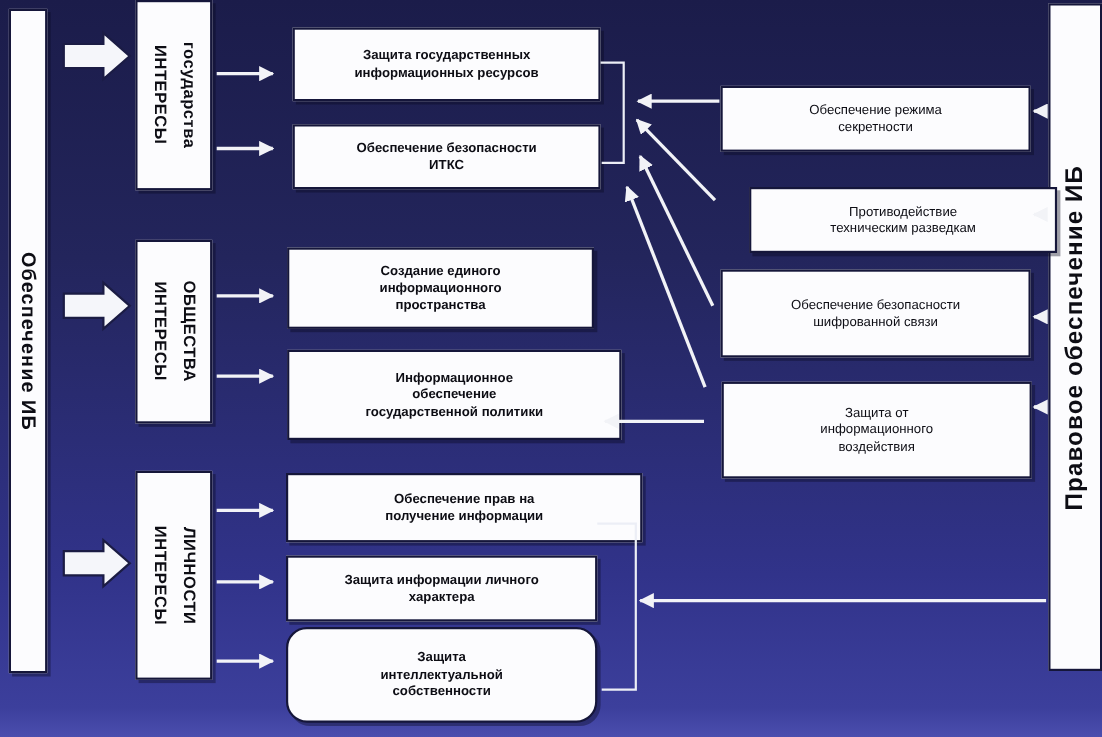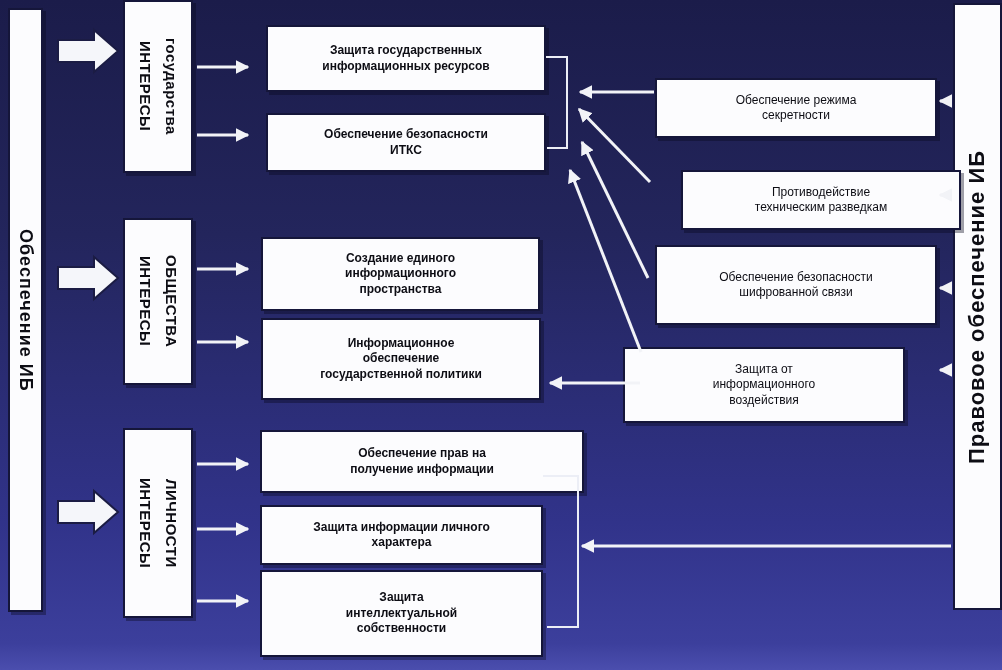--- a/index.html
+++ b/index.html
@@ -29,30 +29,30 @@
   }
   
   .glabel{font-size:15px;font-weight:bold;letter-spacing:.5px;
     writing-mode:vertical-lr;text-orientation:sideways;line-height:1.75;}
   .g1{left:123px;top:0;width:70px;height:173px;}
   .g2{left:123px;top:218px;width:70px;height:167px;}
   .g3{left:123px;top:428px;width:70px;height:190px;}
   
   .bxA{left:266px;top:25px;width:280px;height:67px;}
   .bxB{left:266px;top:113px;width:280px;height:59px;}
-  .bxC{left:261px;top:237px;width:279px;height:74px;}
-  .bxD{left:261px;top:318px;width:280px;height:82px;}
+  .bxC{left:261px;top:225px;width:279px;height:74px;}
+  .bxD{left:261px;top:318px;width:304px;height:82px;}
   .bxE{left:260px;top:430px;width:324px;height:63px;}
   .bxF{left:260px;top:505px;width:283px;height:60px;font-weight:bold;}
-  .bxG{left:260px;top:570px;width:283px;height:87px;}
+  .bxG{left:260px;top:570px;width:283px;height:87px;border-radius:19px;}
   
   .bxH{left:655px;top:78px;width:282px;height:60px;}
   .bxI{left:657px;top:170px;width:280px;height:60px;margin-left:24px;}
   .bxJ{left:655px;top:245px;width:282px;height:80px;}
-  .bxK{left:623px;top:347px;width:282px;height:76px;}
+  .bxK{left:656px;top:347px;width:282px;height:88px;}
   svg.overlay{position:absolute;left:0;top:0;}
 </style>
 </head>
 <body>
 
 <div class="stage">
 
   <div class="wbox bar-left">Обеспечение ИБ</div>
 
   <div class="wbox bar-right"><span class="bar-right-text">Правовое обеспечение ИБ</span></div>

